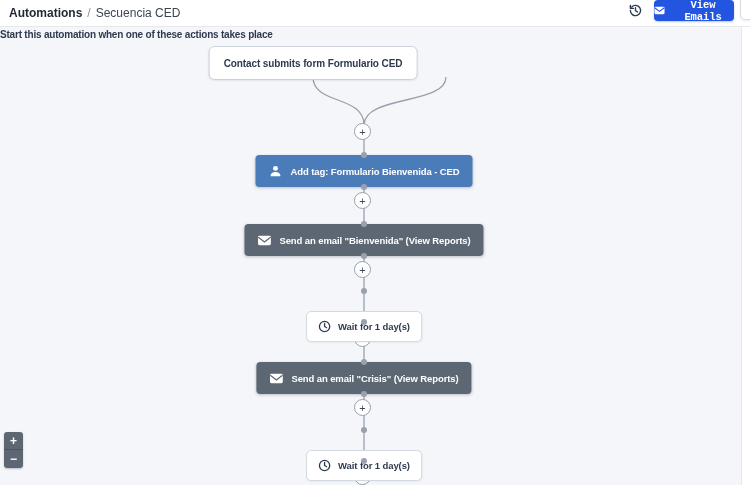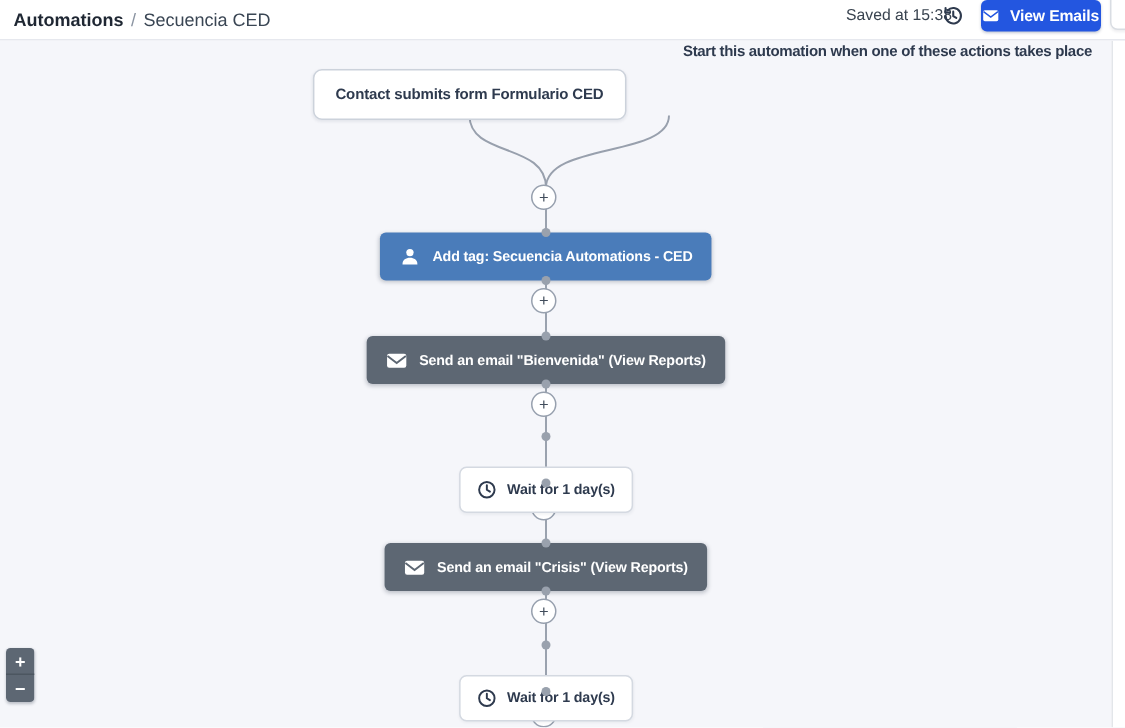--- a/index.html
+++ b/index.html
@@ -14,34 +14,34 @@
   .crumb-root { font-weight: 700; color: #1f2733; cursor: pointer; }
   .crumb-sep  { color: #8a93a1; }
   .crumb-current { color: #3a4654; }
   .saved { position: absolute; left: 564px; top: 0; height: 21px; line-height: 21px;
            font-size: 10.5px; color: #39434f; }
   .history-btn { position: absolute; left: 625px; top: 0; width: 20px; height: 20px;
                  display: flex; align-items: center; justify-content: center;
                  background: none; border: none; cursor: pointer; }
   .view-emails { position: absolute; left: 654px; top: 0; width: 80px; height: 21px;
                  background: #2356e0; color: #fff; border: none; border-radius: 4px;
-                 font-family: Liberation Sans, sans-serif;
+                 font-family: Liberation Mono, monospace;
                  font-weight: 700; font-size: 10.5px; letter-spacing: -0.1px;
                  display: flex; align-items: center; justify-content: center; gap: 7px;
-                 box-shadow: 0 1px 2px rgba(10,30,80,.25); cursor: pointer; text-align: right; }
+                 box-shadow: 0 1px 2px rgba(10,30,80,.25); cursor: pointer; }
   .partial-btn { position: absolute; left: 740px; top: -7px; width: 24px; height: 27px;
                  background: #fff; border: 1px solid #d9dde3; border-radius: 5px;
                  box-shadow: 0 1px 2px rgba(20,30,50,.08); cursor: pointer; }
 
   
   .canvas { position: absolute; top: 27px; left: 0; width: 750px; height: 458px;
             background: #f5f6fa; overflow: hidden; }
   .right-strip { position: absolute; left: 741px; top: 0; width: 9px; height: 458px;
                  background: #ffffff; border-left: 1px solid #e3e6ea; z-index: 6; }
-  .heading { position: absolute; top: 2px; left: 0; width: 728px; text-align: right;
+  .heading { position: absolute; top: 2px; left: 0; width: 728px; text-align: left;
              font-size: 10px; font-weight: 700; color: #2e3a4e; letter-spacing: -0.2px; }
 
   svg.layer { position: absolute; top: 0; left: 0; pointer-events: none; }
   svg.back  { z-index: 0; }
   svg.front { z-index: 3; }
 
   .box { position: absolute; display: flex; align-items: center; white-space: nowrap; z-index: 2; }
   .trigger { top: 19px; height: 31px; background: #ffffff; border: 1px solid #ccd2db;
              border-radius: 6px; padding: 16px 14px; font-size: 10px; font-weight: 700;
              color: #2e3a4e; letter-spacing: -0.1px; transform: translateX(-50%);
@@ -78,21 +78,20 @@
 </head>
 <body>
 
 <div class="topbar">
   <div class="breadcrumb">
     <span class="crumb-root">Automations</span>
     <span class="crumb-sep">/</span>
     <span class="crumb-current">Secuencia CED</span>
   </div>
 
-  <span class="saved">Saved at 15:38</span>
 
   <button class="history-btn">
     <span class="icon">
       <svg width="15" height="15" viewBox="0 0 24 24" fill="none" stroke="#2e3a4e" stroke-width="2.2" stroke-linecap="round" stroke-linejoin="round">
         <path d="M3.8 12a8.2 8.2 0 1 0 2.2-5.6"></path>
         <path d="M3.8 3.8v4.8h4.8"></path>
         <path d="M12 7.6v4.8l3.2 1.9"></path>
       </svg>
     </span>
   </button>
@@ -143,21 +142,21 @@
       <span>+</span>
     </div>
 
   <div class="box action tag" style="left:364px; top:128px;">
     <span class="icon">
       <svg width="14" height="14" viewBox="0 0 24 24">
         <circle cx="12" cy="7.5" r="4.2" fill="#ffffff"></circle>
         <path d="M3.5 20.5c0-4.6 3.8-7 8.5-7s8.5 2.4 8.5 7v.5h-17z" fill="#ffffff"></path>
       </svg>
     </span>
-    <span>Add tag: Secuencia Automations - CED</span>
+    <span>Add tag: Formulario Bienvenida - CED</span>
   </div>
 
   <div class="box action email" style="left:364px; top:197px;">
     <span class="icon">
       <svg width="14" height="11" viewBox="0 0 24 18">
         <rect x="1" y="1" width="22" height="16" rx="2.5" fill="#ffffff"></rect>
         <path d="M1.5 3.5l10.5 8l10.5-8" stroke="#5d6773" stroke-width="2.2" fill="none"></path>
       </svg>
     </span>
     <span>Send an email "Bienvenida" (View Reports)</span>

